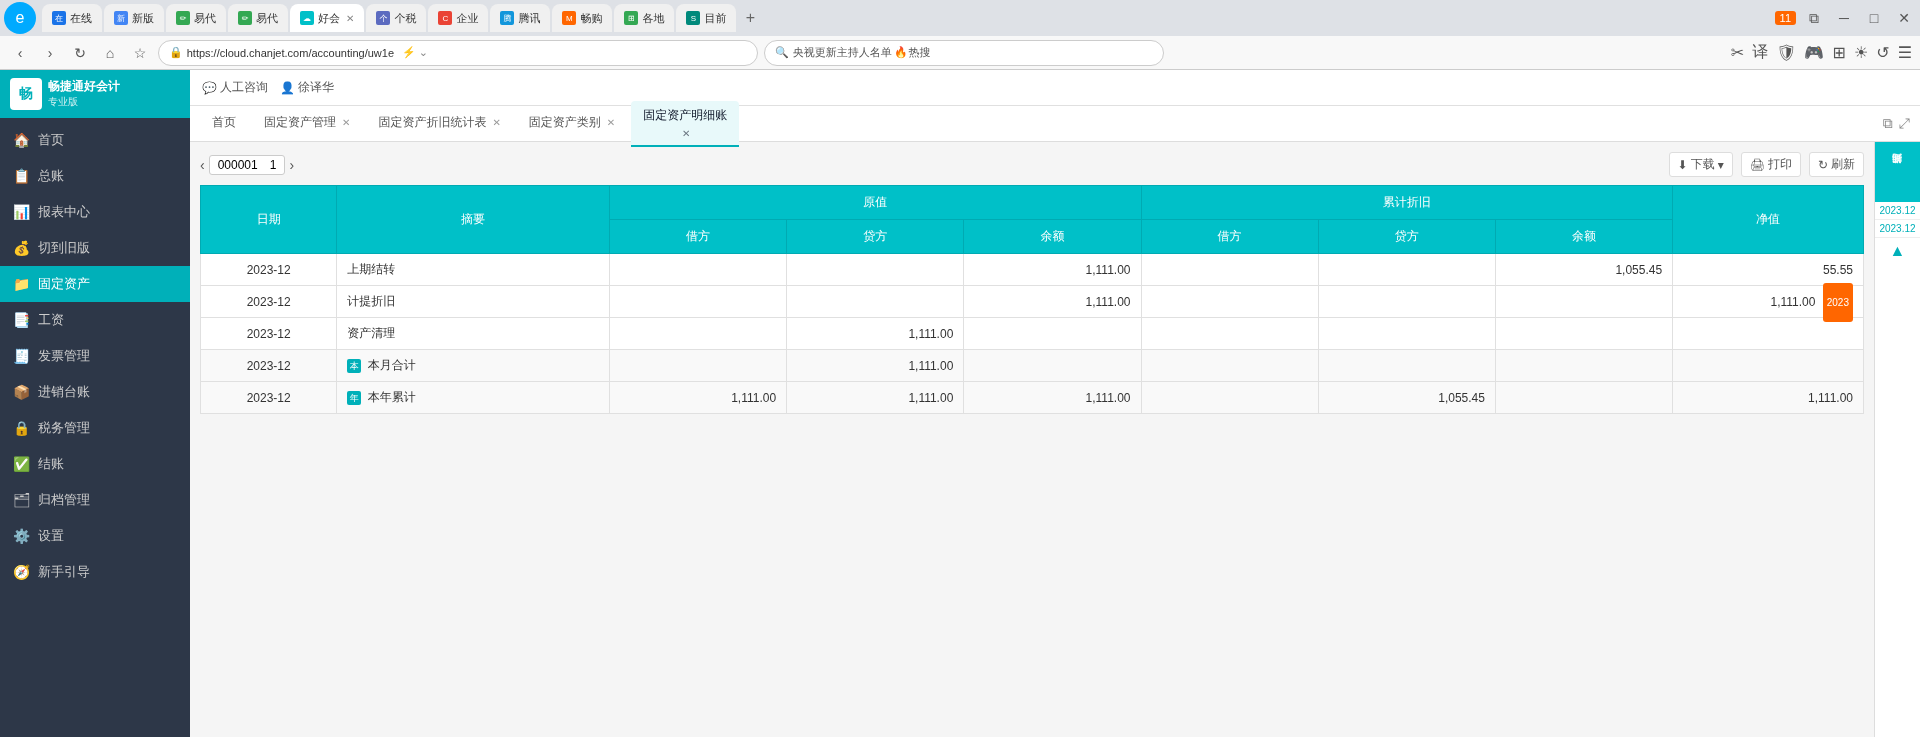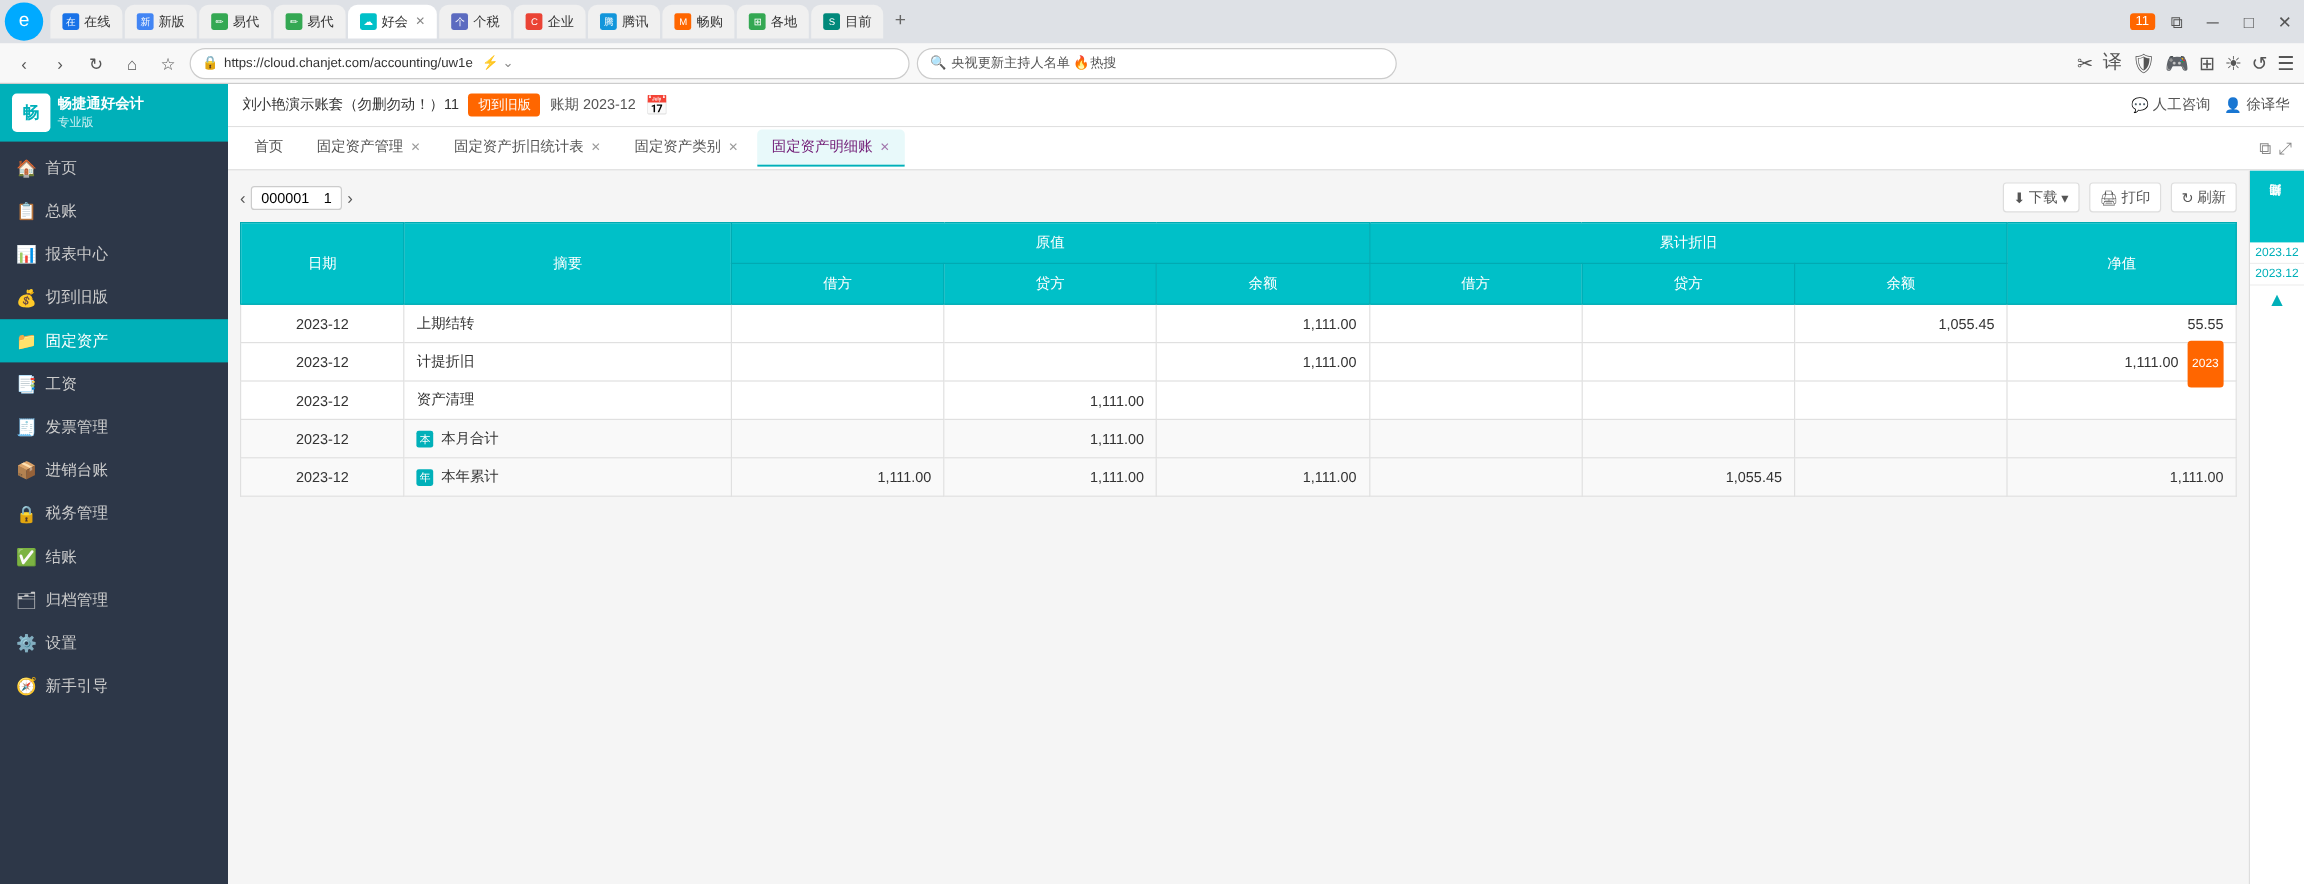--- a/index.html
+++ b/index.html
@@ -45,21 +45,21 @@
     
     .top-bar { background: #fff; padding: 4px 12px; display: flex; align-items: center; justify-content: space-between; border-bottom: 1px solid #e0e0e0; height: 36px; }
     .top-bar-left { display: flex; align-items: center; gap: 8px; font-size: 12px; color: #333; }
     .version-btn { background: #ff6600; color: #fff; border: none; border-radius: 3px; padding: 2px 8px; font-size: 11px; cursor: pointer; }
     .top-bar-right { display: flex; align-items: center; gap: 12px; font-size: 12px; color: #555; }
     .top-bar-btn { cursor: pointer; display: flex; align-items: center; gap: 3px; }
 
     
     .page-tab-bar { display: flex; align-items: center; background: #fff; border-bottom: 1px solid #ddd; padding: 0 10px; height: 36px; gap: 4px; }
     .page-tab { display: flex; align-items: center; gap: 4px; padding: 6px 12px; font-size: 12px; color: #555; cursor: pointer; border-bottom: 2px solid transparent; white-space: nowrap; }
-    .page-tab.active { color: #701a75; border-bottom: 2px solid #00b0b9; background: #e8f9fa; border-radius: 4px 4px 0 0; }
+    .page-tab.active { color: #0f172a; border-bottom: 2px solid #00b0b9; background: #e8f9fa; border-radius: 4px 4px 0 0; flex-direction: column; }
     .page-tab .tab-x { font-size: 10px; opacity: 0.6; margin-left: 2px; }
     .page-tab-spacer { flex: 1; }
     .tab-window-controls { display: flex; gap: 6px; align-items: center; }
     .win-ctrl { cursor: pointer; color: #888; font-size: 14px; }
 
     
     .content-area { flex: 1; display: flex; overflow: hidden; }
     .ledger-area { flex: 1; overflow: auto; padding: 10px; }
 
     
@@ -240,26 +240,20 @@
       <div class="sidebar-item">
         <span class="item-icon">🧭</span>
         <span>新手引导</span>
       </div>
     </div>
   </div>
 
   <div class="main-content">
 
     <div class="top-bar">
-      <div class="top-bar-left">
-        <span style="color:#333;font-size:12px;">刘小艳演示账套（勿删勿动！）11</span>
-        <button class="version-btn">切到旧版</button>
-        <span style="font-size:12px;color:#555;">账期 2023-12</span>
-        <span style="font-size:16px;cursor:pointer;color:#888;">📅</span>
-      </div>
       <div class="top-bar-right">
         <div class="top-bar-btn">
           <span>💬</span>
           <span>人工咨询</span>
         </div>
         <div class="top-bar-btn">
           <span>👤</span>
           <span>徐译华</span>
         </div>
       </div>

